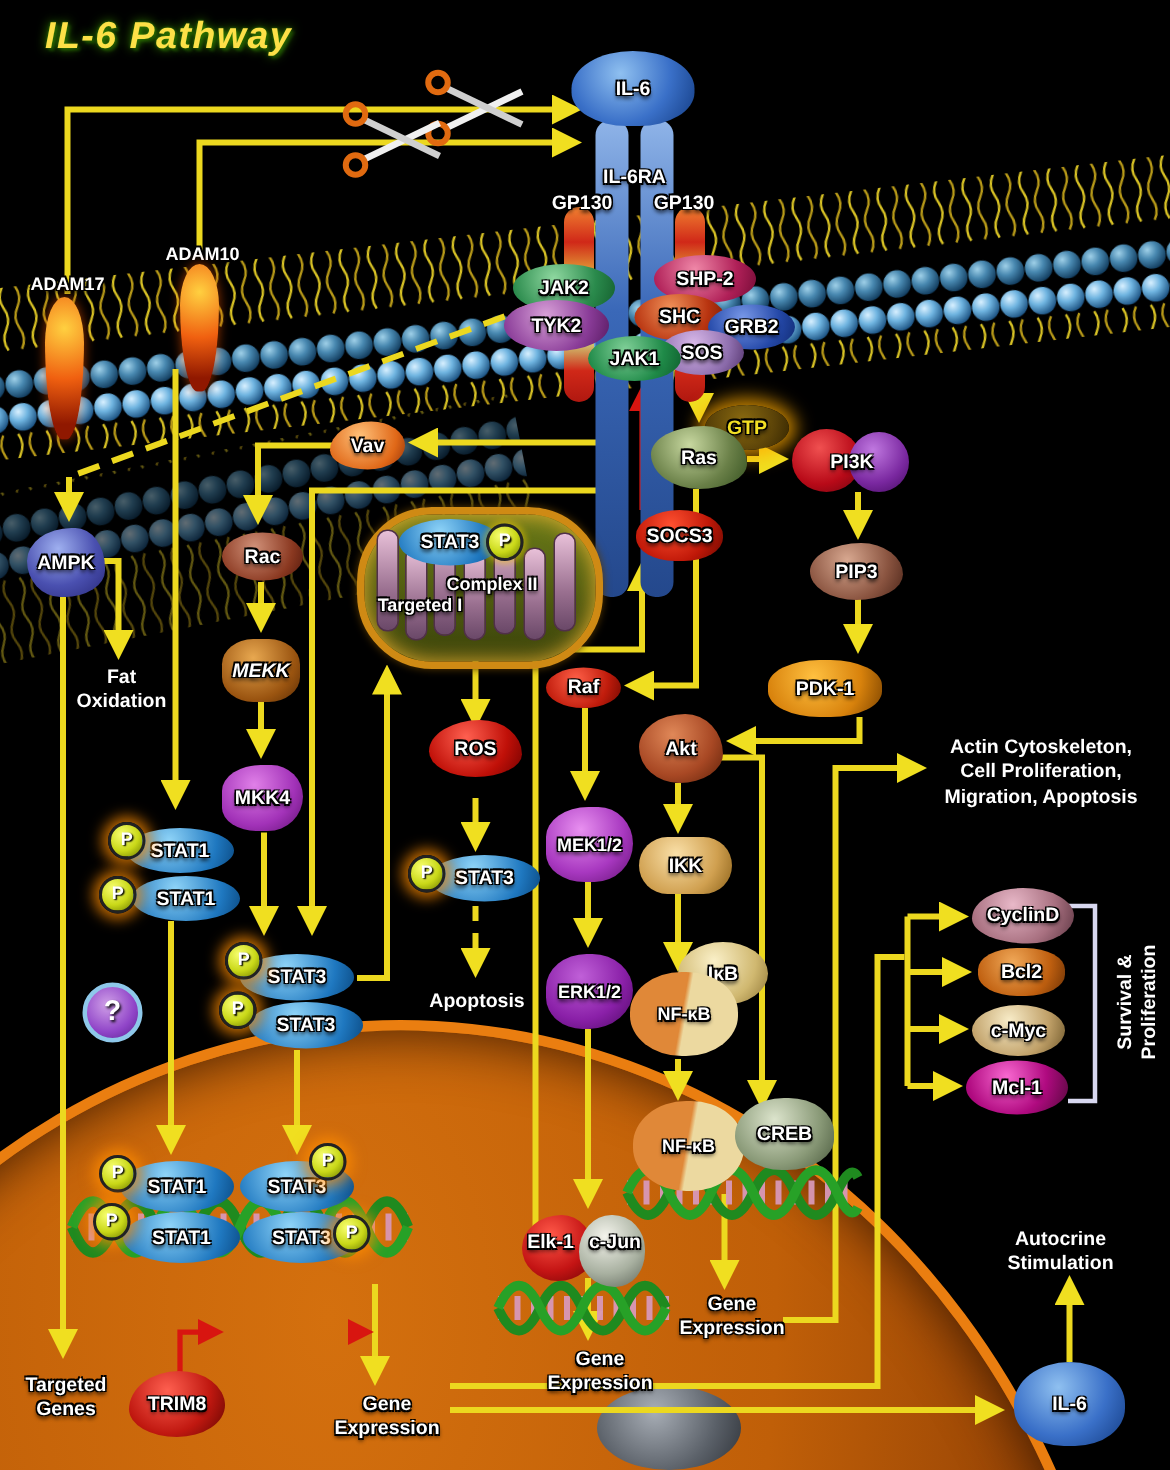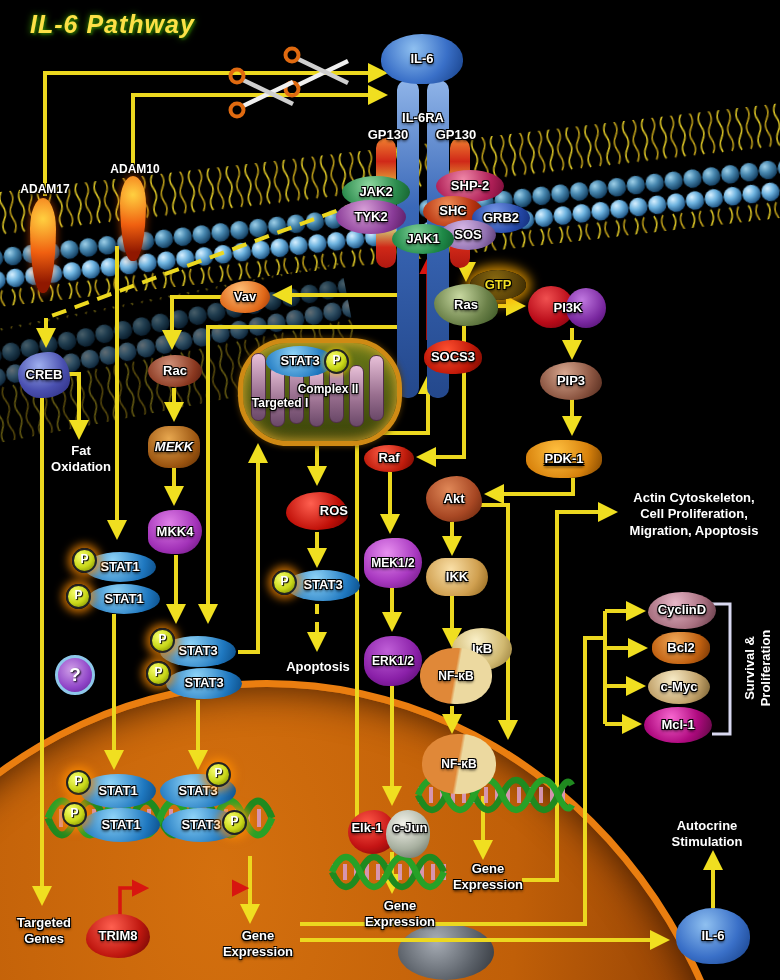--- a/index.html
+++ b/index.html
@@ -203,21 +203,21 @@
     </div>
   <div class="blob" style="left:440px;top:220px;width:56px;height:30px;background:radial-gradient(circle at 40% 30%,#d8b8e8,#9070b0 60%,#503068);">
     <span class="lbl">SOS</span>
     </div>
   <div class="blob" style="left:392px;top:224px;width:62px;height:30px;background:radial-gradient(circle at 40% 30%,#80d098,#1f8a48 60%,#0e5c2c);">
     <span class="lbl">JAK1</span>
     </div>
 
   <div class="blob" style="left:18px;top:352px;width:52px;height:46px;border-radius:60% 40% 55% 45%/50% 60% 40% 55%;
        background:radial-gradient(circle at 40% 30%,#9fb0f0,#4a50b0 55%,#282878);">
-    <span class="lbl">CREB</span>
+    <span class="lbl">AMPK</span>
     </div>
   <div class="txt" style="left:42px;top:443px;width:78px;">
     <div>Fat</div>
     <div>Oxidation</div>
   </div>
 
   <div class="blob" style="left:84px;top:552px;width:72px;height:30px;background:radial-gradient(circle at 40% 28%,#8fd4f8,#1f78c0 65%,#0a4880);">
     <span class="lbl">STAT1</span>
     </div>
   <div class="blob" style="left:88px;top:584px;width:72px;height:30px;background:radial-gradient(circle at 40% 28%,#8fd4f8,#1f78c0 65%,#0a4880);">
@@ -261,22 +261,22 @@
     <div class="crista" style="left:106px;top:22px;height:60px;"></div>
     <div class="crista" style="left:126px;top:12px;height:64px;"></div>
   </div>
   <div class="blob" style="left:266px;top:346px;width:68px;height:31px;background:radial-gradient(circle at 40% 28%,#8fd4f8,#1f78c0 65%,#0a4880);">
     <span class="lbl">STAT3</span>
     </div>
   <div class="pbadge noglow" style="left:324px;top:349px;">P</div>
   <div class="txt sm" style="left:286px;top:382px;width:84px;text-align:center;">Complex II</div>
   <div class="txt sm" style="left:240px;top:396px;width:80px;">Targeted I</div>
 
-  <div class="blob" style="left:286px;top:492px;width:62px;height:38px;border-radius:55% 45% 50% 50%/55% 60% 40% 45%;
-       background:radial-gradient(circle at 40% 30%,#ff6050,#c01008 60%,#700000);justify-content:flex-end;">
+  <div class="blob" style="left:286px;top:480px;width:62px;height:38px;border-radius:55% 45% 50% 50%/55% 60% 40% 45%;
+       background:radial-gradient(circle at 40% 30%,#ff6050,#c01008 60%,#700000);">
     <span class="lbl">ROS</span>
     </div>
   <div class="blob" style="left:286px;top:570px;width:74px;height:31px;background:radial-gradient(circle at 40% 28%,#8fd4f8,#1f78c0 65%,#0a4880);">
     <span class="lbl">STAT3</span>
     </div>
   <div class="pbadge" style="left:272px;top:570px;">P</div>
   <div class="txt" style="left:276px;top:659px;width:84px;">Apoptosis</div>
 
   <div class="blob" style="left:470px;top:270px;width:56px;height:30px;background:radial-gradient(circle at 45% 35%,#8a6a10,#5a4208 60%,#332400);
        box-shadow:0 0 11px 5px rgba(255,170,0,.75);">
@@ -302,22 +302,22 @@
     <span class="lbl sm">ERK1/2</span>
     </div>
 
   <div class="blob" style="left:528px;top:286px;width:46px;height:42px;background:radial-gradient(circle at 40% 30%,#f05050,#b80a18 60%,#6a0410);"></div>
   <div class="blob" style="left:566px;top:288px;width:40px;height:40px;background:radial-gradient(circle at 40% 30%,#c078e0,#7a28a0 60%,#440a60);"></div>
   <div class="txt" style="left:532px;top:300px;width:72px;">PI3K</div>
   <div class="blob" style="left:540px;top:362px;width:62px;height:38px;border-radius:55% 45% 50% 50%/50% 55% 45% 50%;
        background:radial-gradient(circle at 40% 30%,#d8a890,#8a5440 60%,#4a2418);align-items:center;">
     <span class="lbl">PIP3</span>
     </div>
-  <div class="blob" style="left:526px;top:440px;width:76px;height:38px;border-radius:45%;
-       background:radial-gradient(circle at 40% 30%,#ffc040,#d8820c 60%,#7a4200);text-decoration:underline;">
+  <div class="blob" style="left:512px;top:440px;width:76px;height:38px;border-radius:45%;
+       background:radial-gradient(circle at 40% 30%,#ffc040,#d8820c 60%,#7a4200);">
     <span class="lbl">PDK-1</span>
     </div>
   <div class="blob" style="left:426px;top:476px;width:56px;height:46px;border-radius:55% 45% 52% 48%/48% 58% 42% 52%;
        background:radial-gradient(circle at 40% 30%,#e08858,#a84824 58%,#5c2008);">
     <span class="lbl">Akt</span>
     </div>
   <div class="blob" style="left:426px;top:558px;width:62px;height:38px;border-radius:19px;
        background:radial-gradient(circle at 40% 30%,#fae0a8,#d0a050 60%,#8a6018);">
     <span class="lbl">IKK</span>
     </div>
@@ -379,20 +379,24 @@
        background:radial-gradient(circle at 40% 30%,#ff5848,#c41414 58%,#6e0404);"></div>
   <div class="blob" style="left:386px;top:810px;width:44px;height:48px;border-radius:50% 50% 45% 55%/52% 48% 50% 50%;
        background:radial-gradient(circle at 40% 30%,#f4f4ec,#a8b0a0 58%,#5c6458);"></div>
   <div class="txt" style="left:336px;top:820px;width:62px;">Elk-1</div>
   <div class="txt" style="left:382px;top:820px;width:56px;">c-Jun</div>
 
   <div class="blob" style="left:422px;top:734px;width:74px;height:60px;border-radius:48%;
        background:linear-gradient(100deg,#e08838 0 48%,#ecd9a0 52% 100%);">
     <span class="lbl sm">NF-κB</span>
     </div>
+  <div class="blob" style="left:490px;top:732px;width:66px;height:48px;border-radius:52% 48% 50% 50%/55% 50% 45% 50%;
+       background:radial-gradient(circle at 40% 30%,#dce4cc,#8a9a78 58%,#46563a);">
+    <span class="lbl">CREB</span>
+    </div>
 
   <div class="blob" style="left:86px;top:914px;width:64px;height:44px;border-radius:52% 48% 50% 50%/58% 52% 48% 42%;
        background:radial-gradient(circle at 40% 30%,#ff6050,#c01810 58%,#5e0400);">
     <span class="lbl">TRIM8</span>
     </div>
 
   <div class="txt" style="left:4px;top:915px;width:80px;">
     <div>Targeted</div>
     <div>Genes</div>
   </div>

